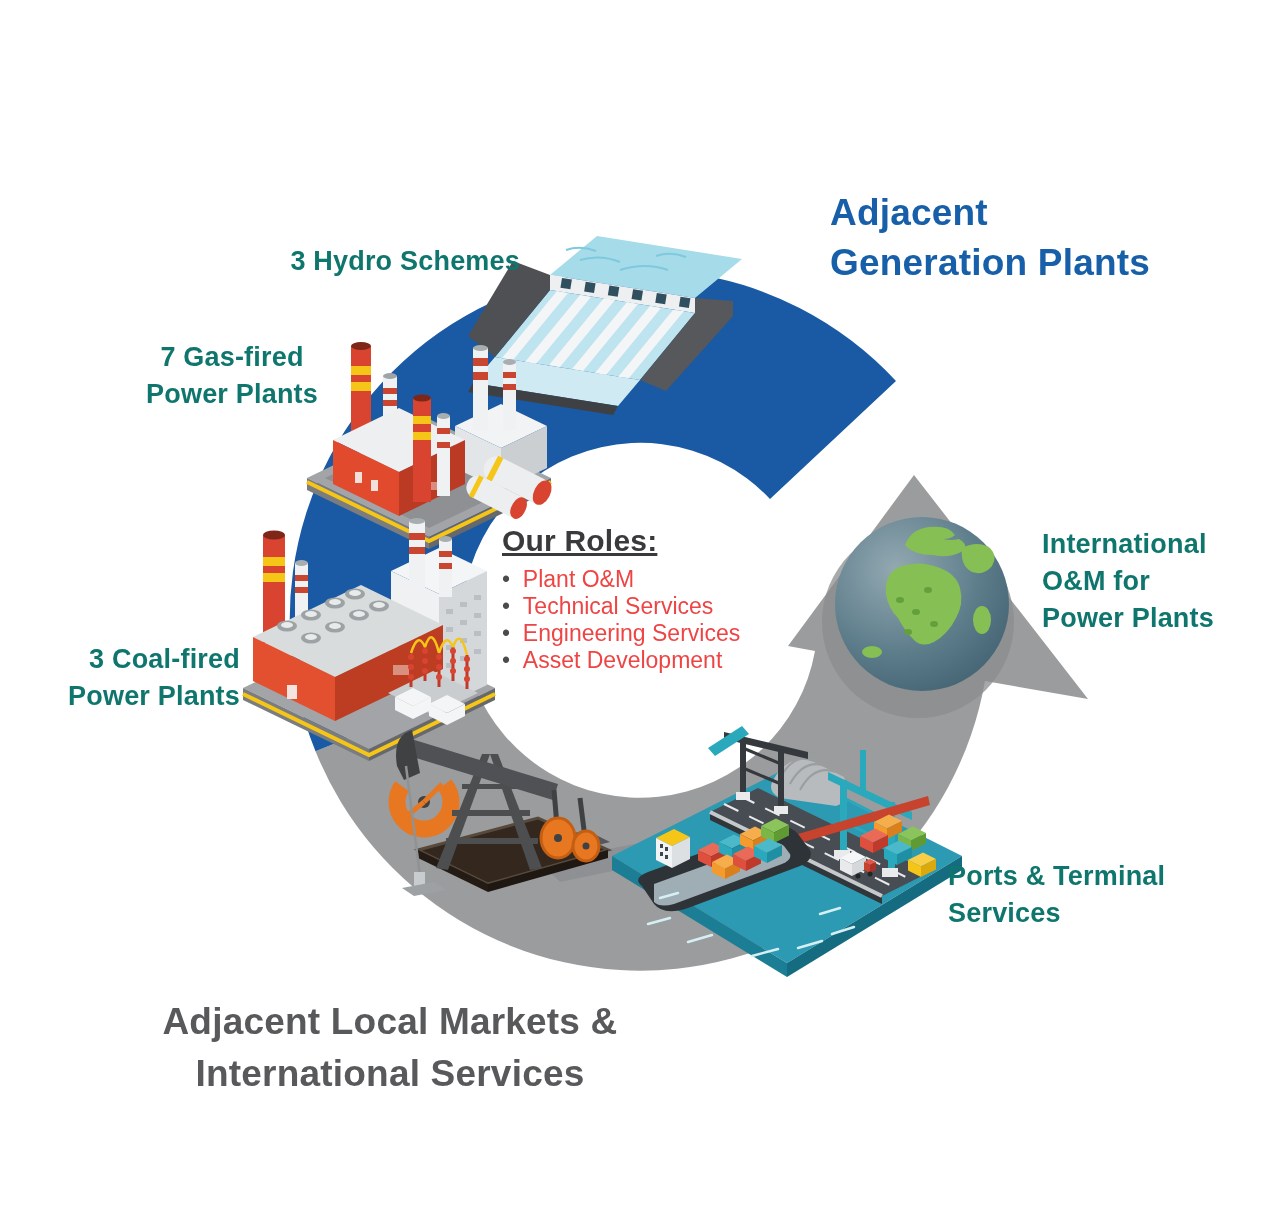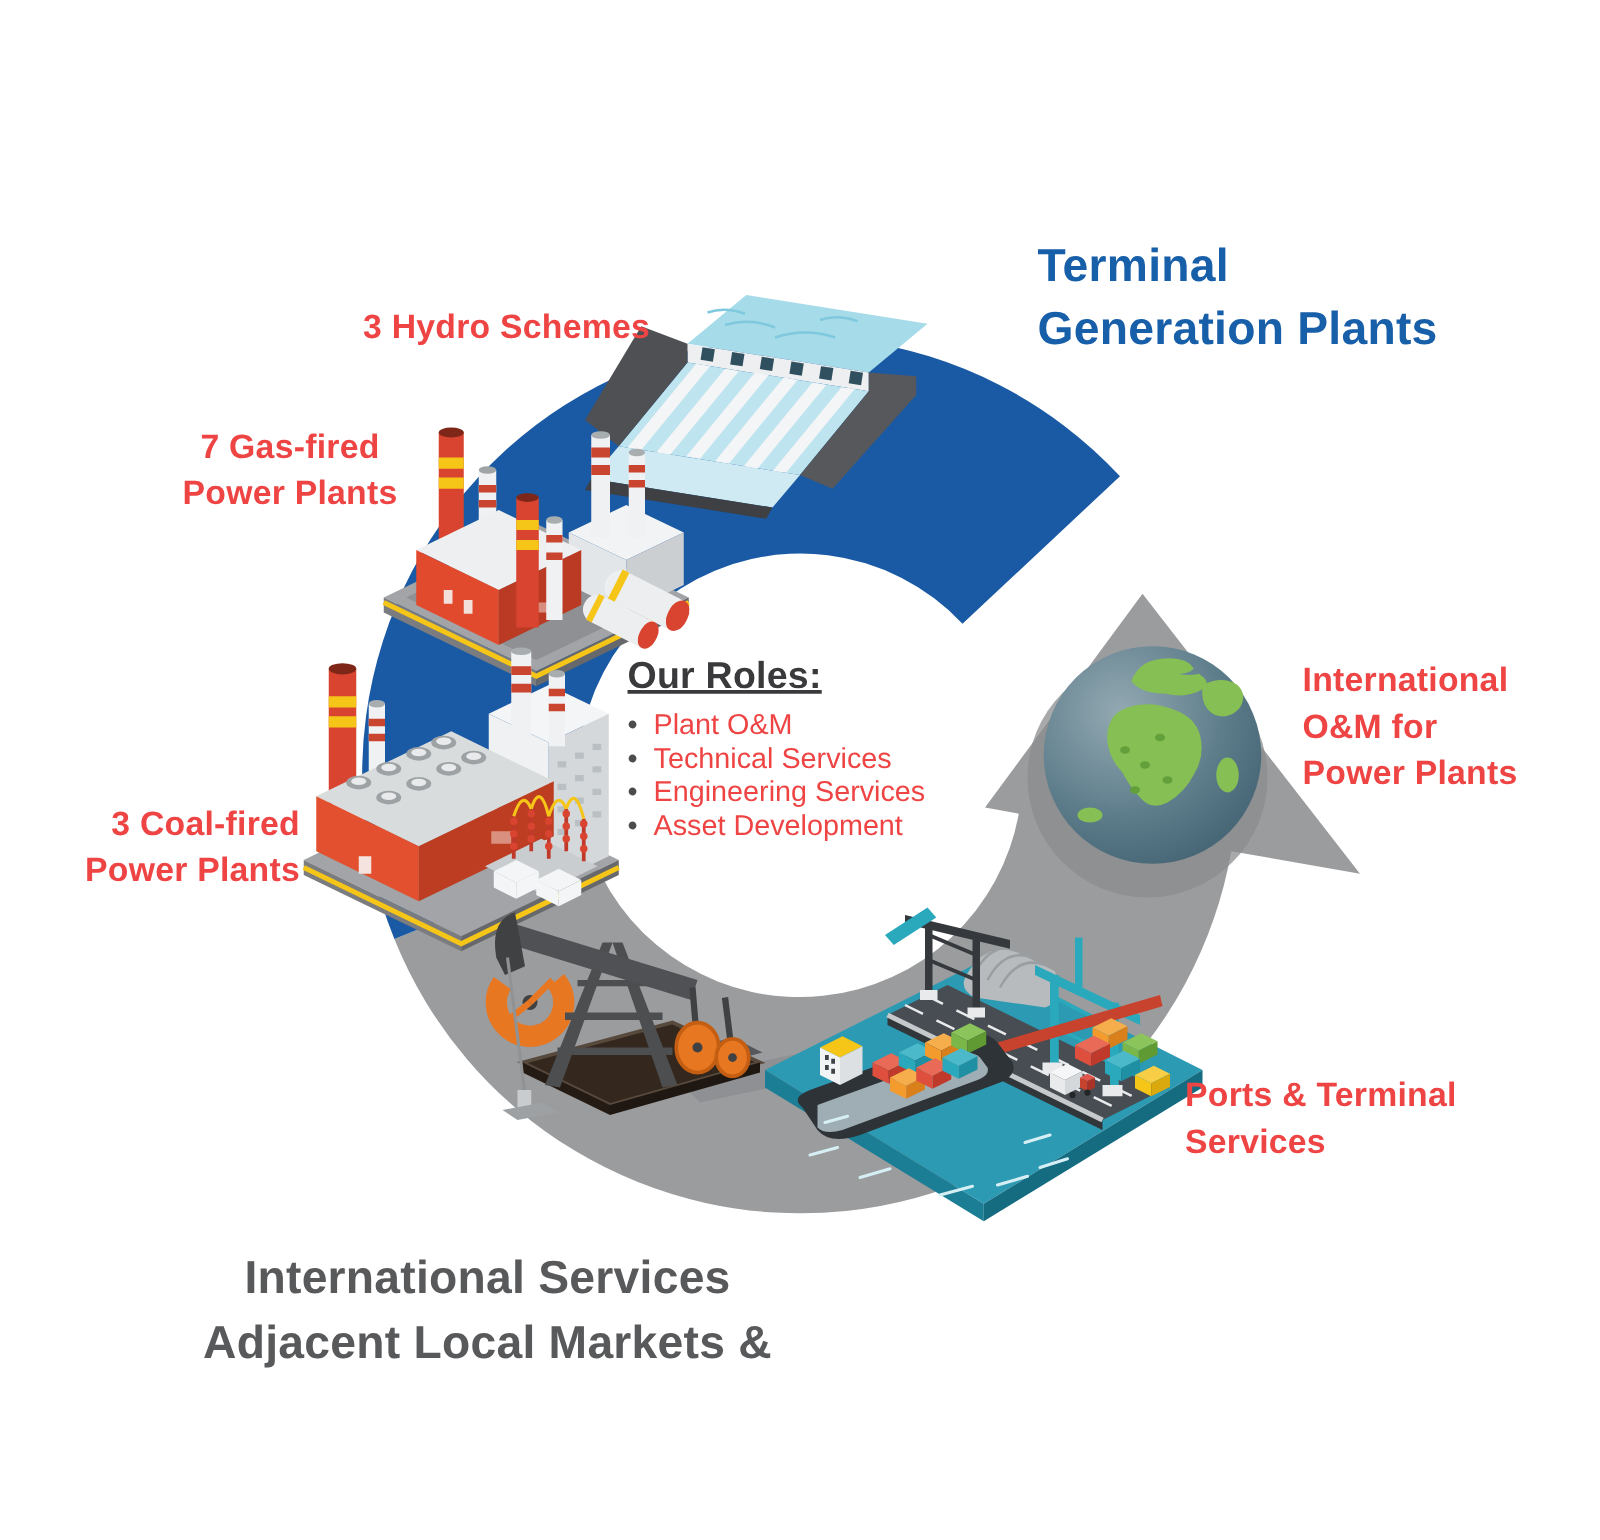--- a/index.html
+++ b/index.html
@@ -1,19 +1,19 @@
 <!DOCTYPE html>
 <html><head>
 <meta charset="utf-8">
 <style>
   html,body{margin:0;padding:0;background:#ffffff;}
   #canvas{position:relative;width:1280px;height:1232px;background:#ffffff;overflow:hidden;
           font-family:"Liberation Sans", sans-serif;}
   #diagram{position:absolute;left:0;top:0;}
-  .lbl{position:absolute;color:#ef4444;font-weight:700;font-size:27px;line-height:37px;letter-spacing:.2px;}
+  .lbl{position:absolute;color:#0f766e;font-weight:700;font-size:27px;line-height:37px;letter-spacing:.2px;}
   .lbl.right{text-align:right;}
   #lbl-hydro{right:760px;top:243px;}
   #lbl-gas{right:962px;top:339px;text-align:center;}
   #lbl-coal{right:1040px;top:641px;}
   #lbl-oil{right:920px;top:833px;}
   #lbl-ports{left:948px;top:858px;}
   #lbl-intl{left:1042px;top:526px;}
   #title-domestic{position:absolute;left:830px;top:188px;color:#185FA9;font-weight:700;
                   font-size:37px;line-height:50px;letter-spacing:.2px;}
   #title-adjacent{position:absolute;left:80px;width:620px;top:996px;color:#58595B;font-weight:700;
@@ -387,21 +387,21 @@
       <ellipse cx="900" cy="600" rx="4" ry="3"></ellipse>
           <ellipse cx="916" cy="612" rx="4" ry="3"></ellipse>
       <ellipse cx="928" cy="590" rx="4" ry="3"></ellipse>
           <ellipse cx="908" cy="632" rx="4" ry="3"></ellipse>
       <ellipse cx="934" cy="624" rx="4" ry="3"></ellipse>
     </g>
   </g>
 </svg>
 
 <div id="title-domestic">
-  <div>Terminal</div>
+  <div>Adjacent</div>
   <div>Generation Plants</div>
 </div>
 
 <div class="lbl right" id="lbl-hydro">
   <div>3 Hydro Schemes</div>
 </div>
 
 <div class="lbl right" id="lbl-gas">
   <div>7 Gas-fired</div>
   <div>Power Plants</div>
@@ -426,17 +426,17 @@
 
 <div id="roles">
   <div class="roles-title">Our Roles:</div>
   <div class="role-item">Plant O&amp;M</div>
   <div class="role-item">Technical Services</div>
   <div class="role-item">Engineering Services</div>
   <div class="role-item">Asset Development</div>
 </div>
 
 <div id="title-adjacent">
+  <div>Adjacent Local Markets &amp;</div>
   <div>International Services</div>
-  <div>Adjacent Local Markets &amp;</div>
 </div>
 
 </div>
 
 </body></html>

